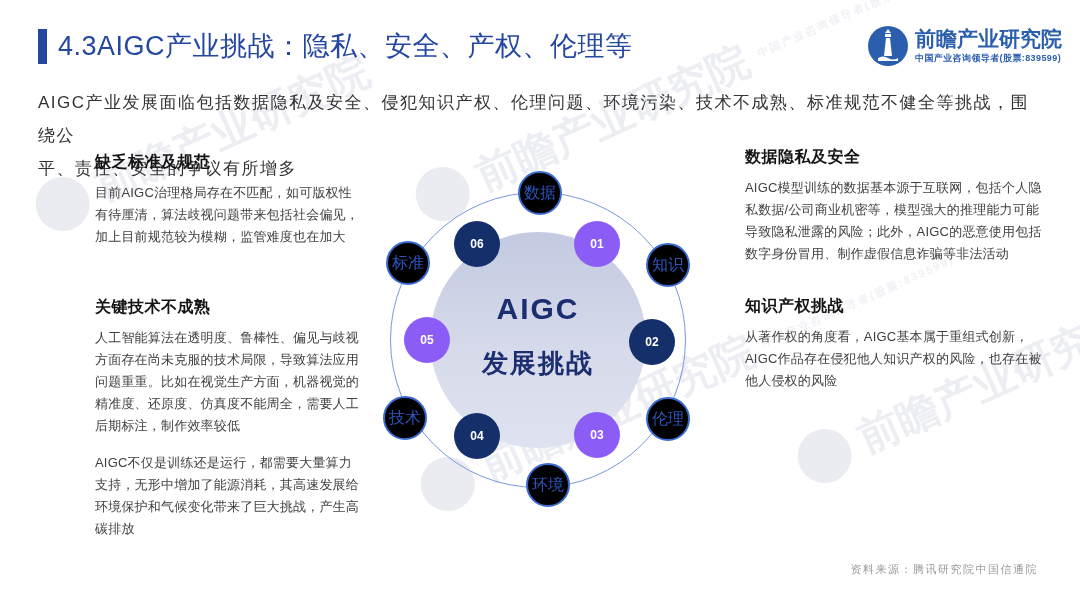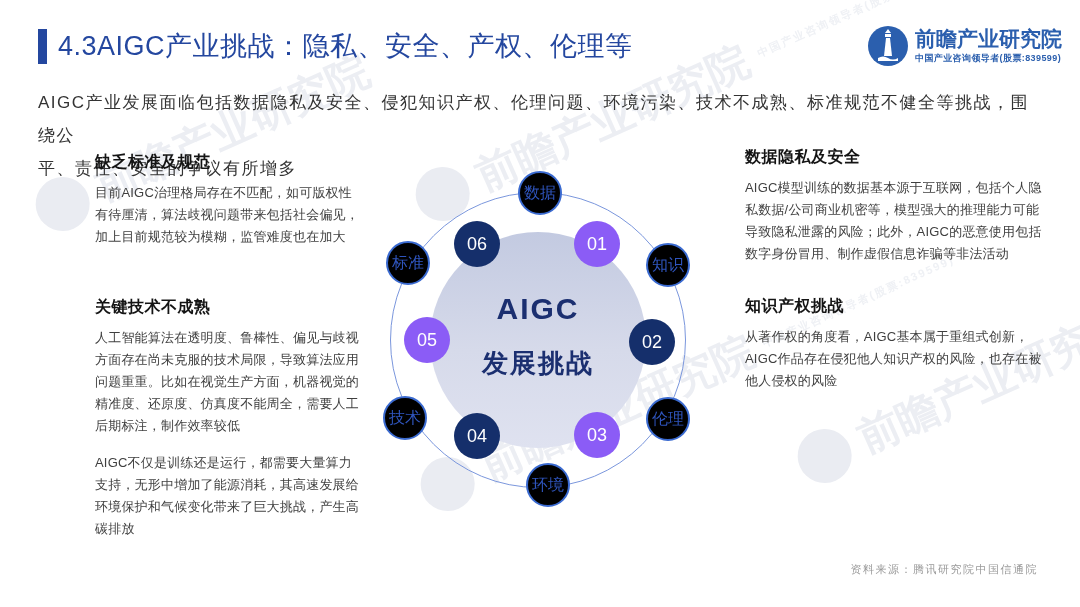--- a/index.html
+++ b/index.html
@@ -63,21 +63,21 @@
   .inner-circle {
     position:absolute; left:60px; top:72px; width:216px; height:216px; border-radius:50%;
     background:linear-gradient(180deg,#c3cae1 0%,#d6daea 55%,#dfe2f0 100%);
     display:flex; flex-direction:column; align-items:center; justify-content:center;gap:16px;
   }
   .center-l1 { font-size:30px; font-weight:bold; color:#1b2f70; letter-spacing:2px; margin-top:-8px; }
   .center-l2 { font-size:26px; font-weight:bold; color:#1b2f70; letter-spacing:2px; margin-top:4px; }
   .num-node {
     position:absolute; width:46px; height:46px; border-radius:50%;
     display:flex; align-items:center; justify-content:center;
-    color:#ffffff; font-size:18px; font-weight:normal;
+    color:#ffffff; font-size:12px; font-weight:bold;
   }
   .num-bright { background:#8b5cf6; }
   .num-dark   { background:#152f6b; }
   #num-01 { left:204px; top:61px;  }
   #num-02 { left:259px; top:159px; }
   #num-03 { left:204px; top:252px; }
   #num-04 { left:84px;  top:253px; }
   #num-05 { left:34px;  top:157px; }
   #num-06 { left:84px;  top:61px;  }
   .label-node {

